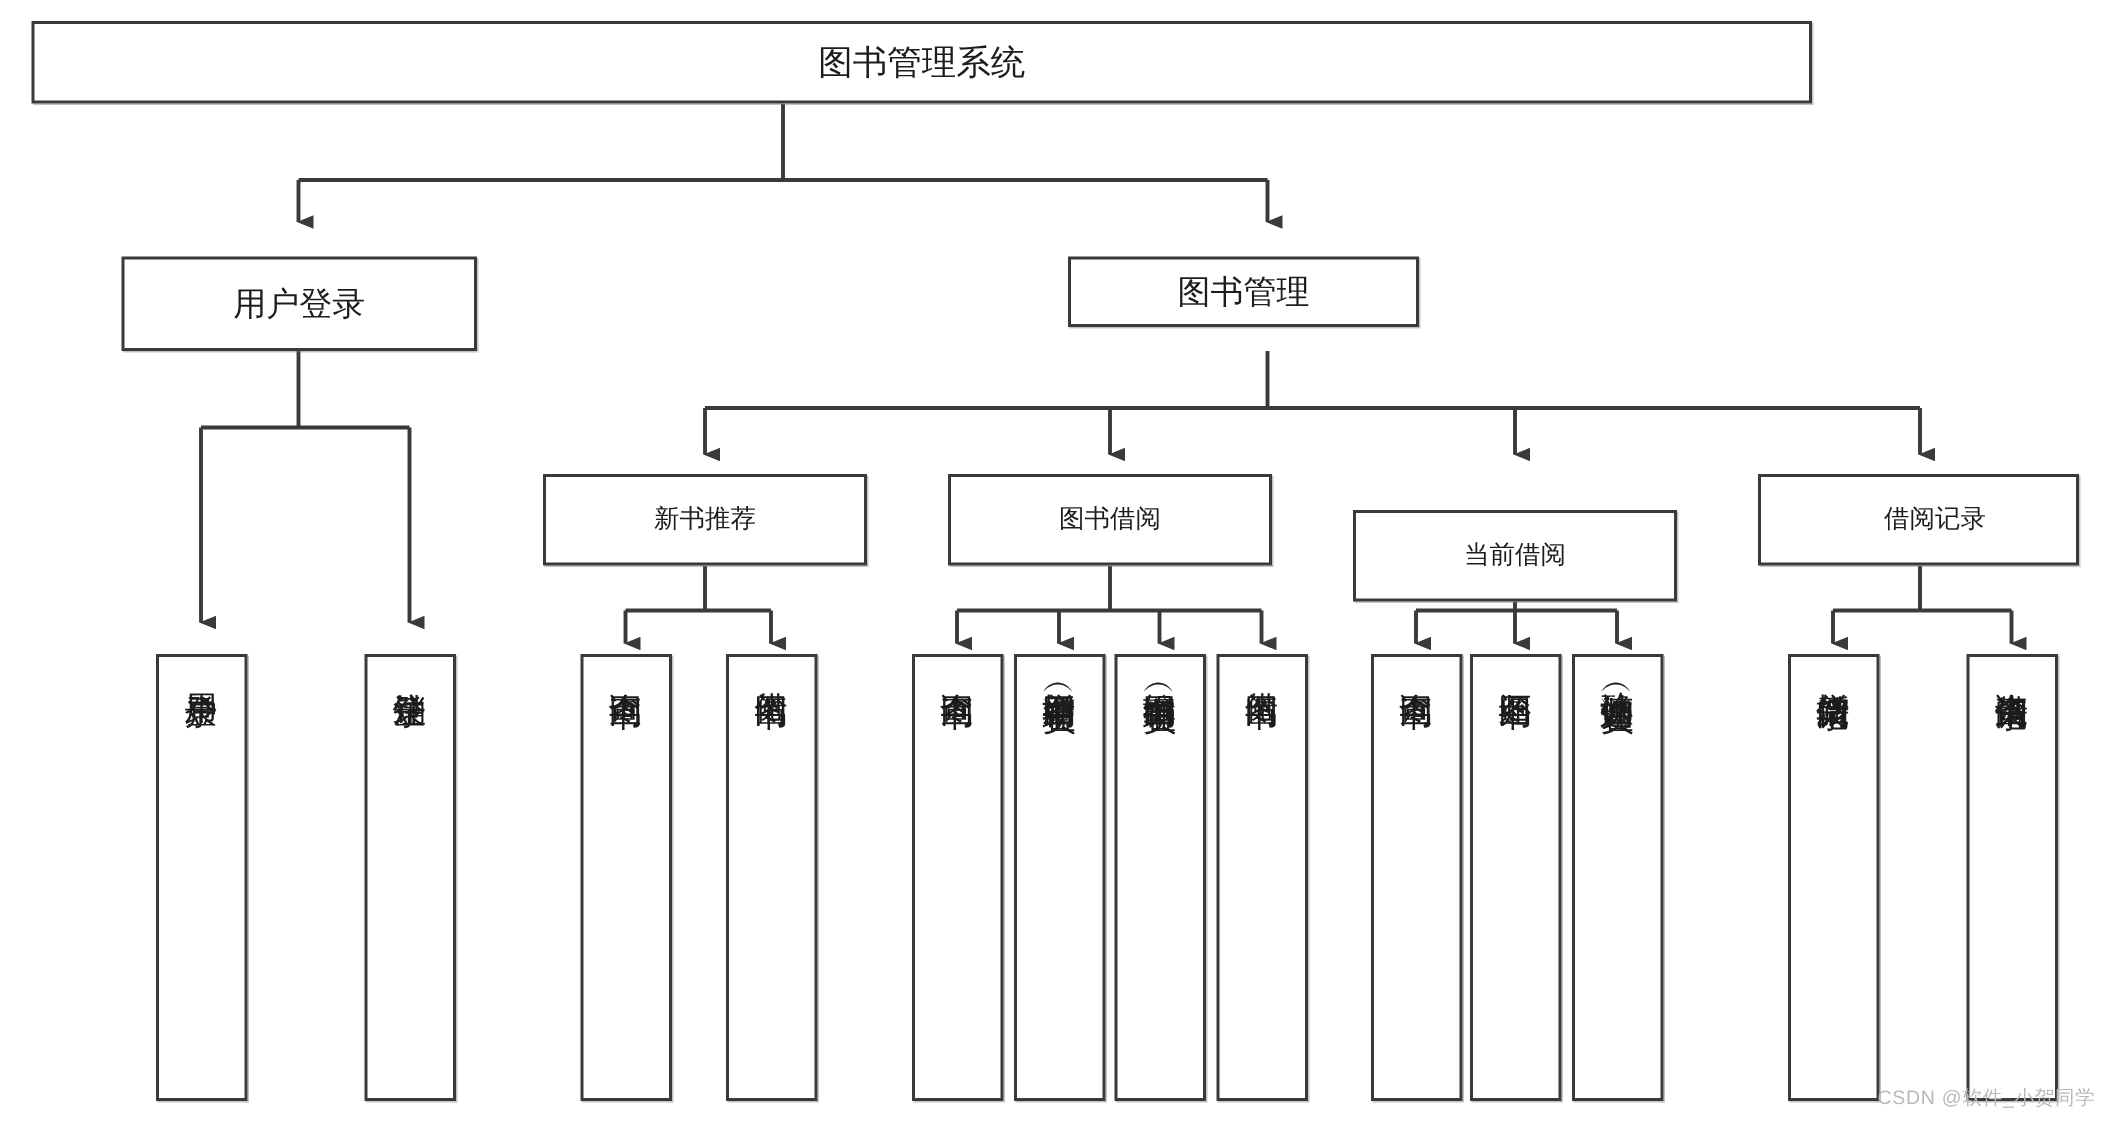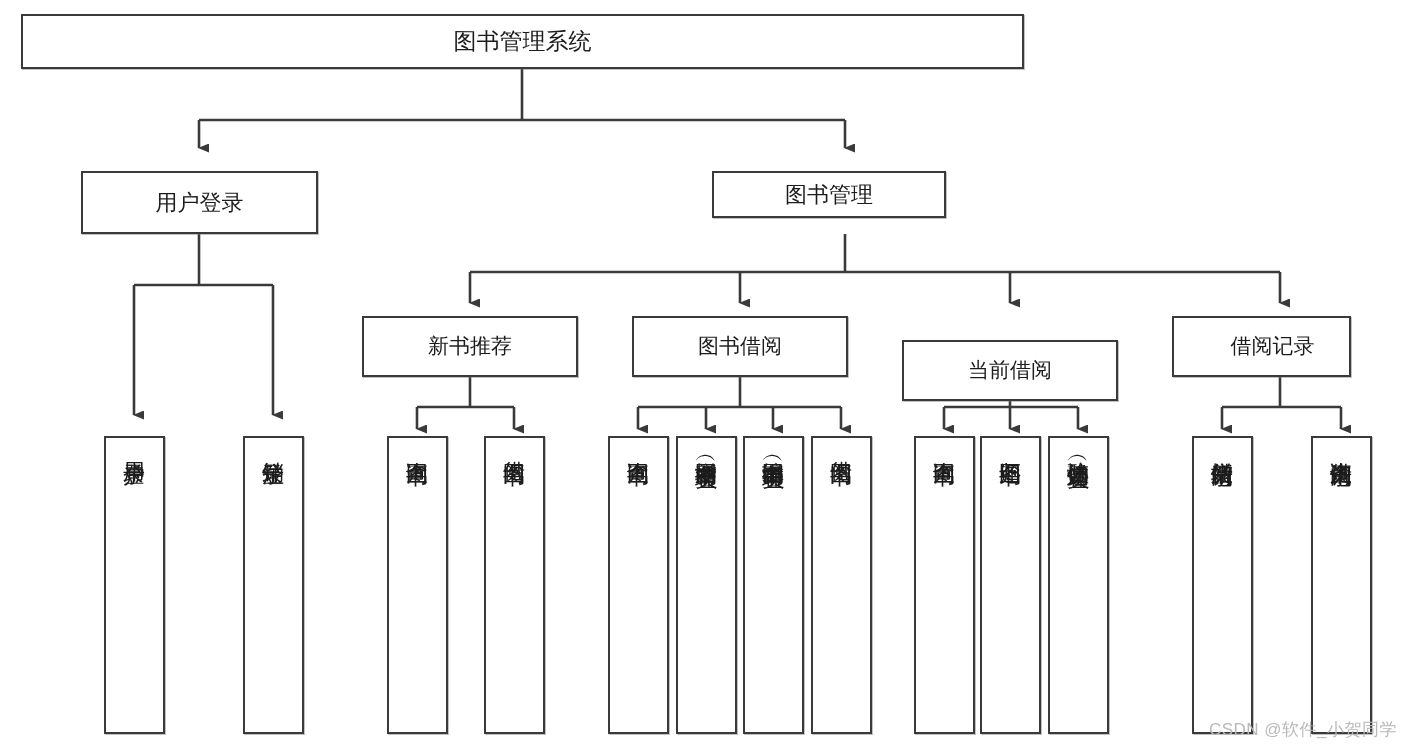--- a/index.html
+++ b/index.html
@@ -43,40 +43,40 @@
     line-height: 1.18;
     color: #1c1c1c;
   }
   .node.root .node-label {
     font-size: 23px;
   }
   .node.level1 .node-label {
     font-size: 22px;
   }
   .node.level2 .node-label {
-    font-size: 21px;
+    font-size: 17px;
   }
   .node.leaf {
     padding: 6px 0;
     align-items: flex-start;
     justify-content: center;
   }
   .node.leaf .node-label {
     writing-mode: vertical-rl;
     text-orientation: upright;
     font-size: 22px;
     letter-spacing: 1px;
     line-height: 1.05;
     white-space: nowrap;
   }
   #watermark {
     position: absolute;
     right: 8px;
     bottom: 6px;
-    font-size: 17px;
+    font-size: 13px;
     color: #b9b9b9;
     letter-spacing: 0.5px;
     white-space: nowrap;
     user-select: none;
     margin-left: 24px;
   }
 </style>
 </head>
 <body>
 
@@ -125,21 +125,21 @@
       <path d="M 1010,407 L 1010,429" marker-end="url(#arrowhead)"></path>
       <path d="M 1078,407 L 1078,429" marker-end="url(#arrowhead)"></path>
 
       <path d="M 1280,377 L 1280,407"></path>
       <path d="M 1222,407 L 1341,407"></path>
       <path d="M 1222,407 L 1222,429" marker-end="url(#arrowhead)"></path>
       <path d="M 1341,407 L 1341,429" marker-end="url(#arrowhead)"></path>
     </g>
   </svg>
 
-  <div class="node root" style="left:21px; top:14px; width:1003px; height:55px;">
+  <div class="node root" style="left:21px; top:14px; width:1187px; height:55px;">
     <span class="node-label">图书管理系统</span>
   </div>
 
   <div class="node level1" style="left:81px; top:171px; width:237px; height:63px;">
     <span class="node-label">用户登录</span>
   </div>
 
   <div class="node level1" style="left:712px; top:171px; width:234px; height:47px;">
     <span class="node-label">图书管理</span>
   </div>
@@ -149,21 +149,21 @@
   </div>
 
   <div class="node level2" style="left:632px; top:316px; width:216px; height:61px;">
     <span class="node-label">图书借阅</span>
   </div>
 
   <div class="node level2" style="left:902px; top:316px; width:216px; height:61px;margin-top:24px;">
     <span class="node-label">当前借阅</span>
   </div>
 
-  <div class="node level2" style="left:1172px; top:316px; width:179px; height:61px;padding-left:22px;">
+  <div class="node level2" style="left:1172px; top:316px; width:214px; height:61px;padding-left:22px;">
     <span class="node-label">借阅记录</span>
   </div>
 
   <div class="node leaf" style="left:104px; top:436px; width:61px; height:298px;">
     <span class="node-label">用户登录</span>
   </div>
 
   <div class="node leaf" style="left:243px; top:436px; width:61px; height:298px;">
     <span class="node-label">注销登录</span>
   </div>

